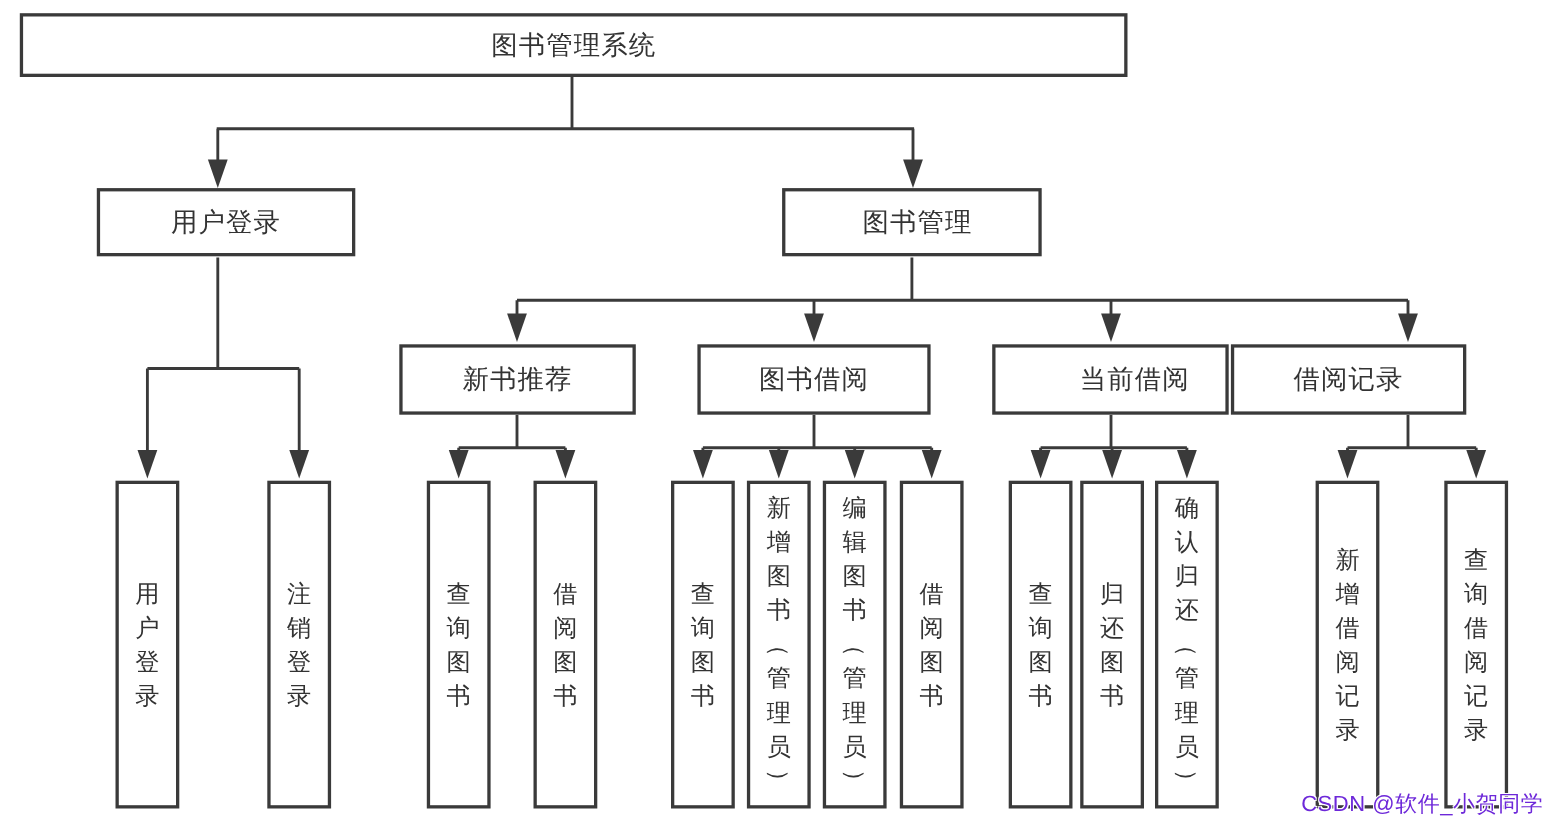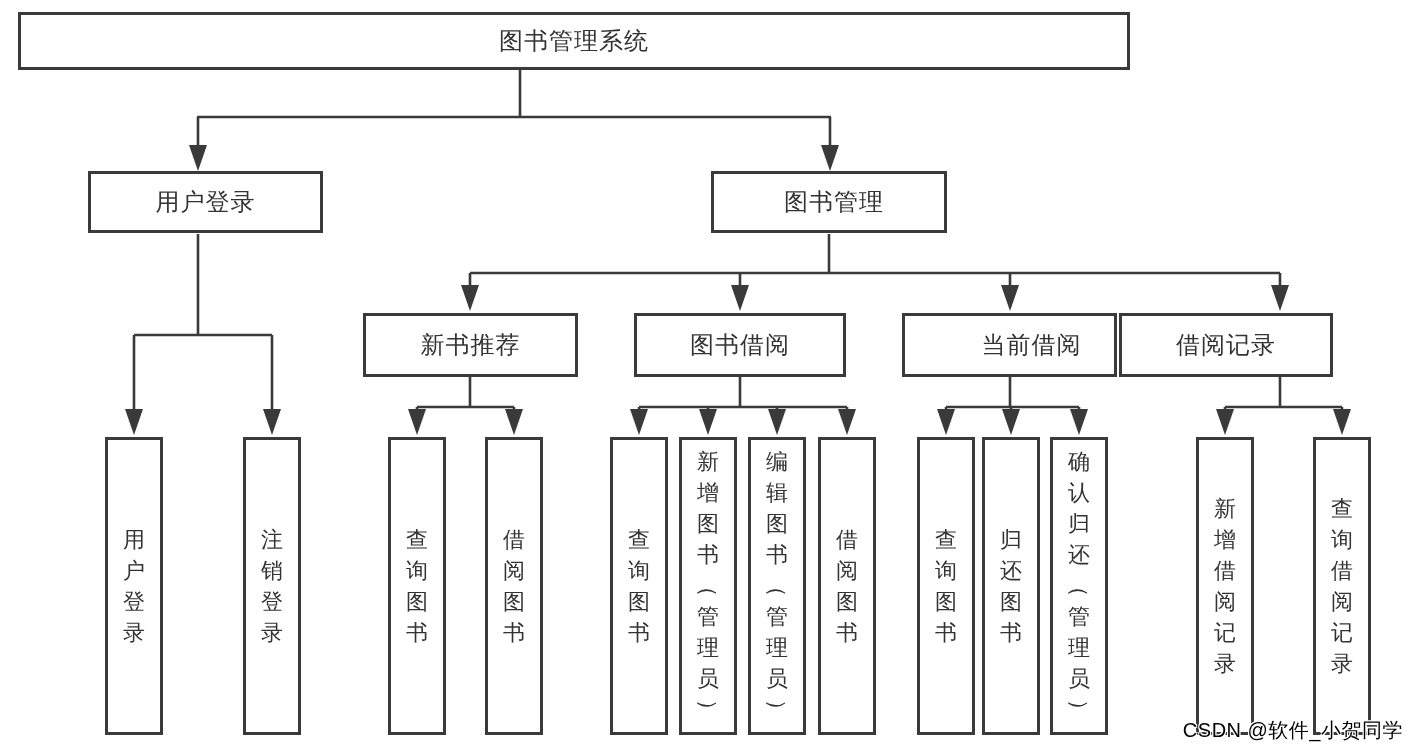--- a/index.html
+++ b/index.html
@@ -45,21 +45,21 @@
     line-height:22px;
     height:22px;
     text-align:center;
   }
   .vch.rot{transform:rotate(90deg);}
   .watermark{
     position:absolute;
     right:2px;
     bottom:3px;
     font-size:20px;
-    color:#000000;
+    color:#6d28d9;
     letter-spacing:0.5px;
     text-shadow:-1px -1px 0 #fff, 1px -1px 0 #fff, -1px 1px 0 #fff, 1px 1px 0 #fff;
     z-index:3;
     white-space:nowrap;
   }
 </style>
 </head>
 <body>
 
 <div class="canvas">
@@ -115,21 +115,21 @@
       <polygon points="777,435 768,409 786,409"></polygon>
       <polygon points="847,435 838,409 856,409"></polygon>
       <polygon points="946,435 937,409 955,409"></polygon>
       <polygon points="1011,435 1002,409 1020,409"></polygon>
       <polygon points="1079,435 1070,409 1088,409"></polygon>
       <polygon points="1225,435 1216,409 1234,409"></polygon>
       <polygon points="1342,435 1333,409 1351,409"></polygon>
     </g>
   </svg>
 
-  <div class="node" style="left:18px;top:12px;width:1112px;height:58px;">
+  <div class="node" style="left:18px;top:12px;width:1007px;height:58px;">
     <span class="hlabel">图书管理系统</span>
   </div>
 
   <div class="node" style="left:88px;top:171px;width:235px;height:62px;">
     <span class="hlabel">用户登录</span>
   </div>
   <div class="node" style="left:711px;top:171px;width:236px;height:62px;padding-left:10px;">
     <span class="hlabel">图书管理</span>
   </div>
 

